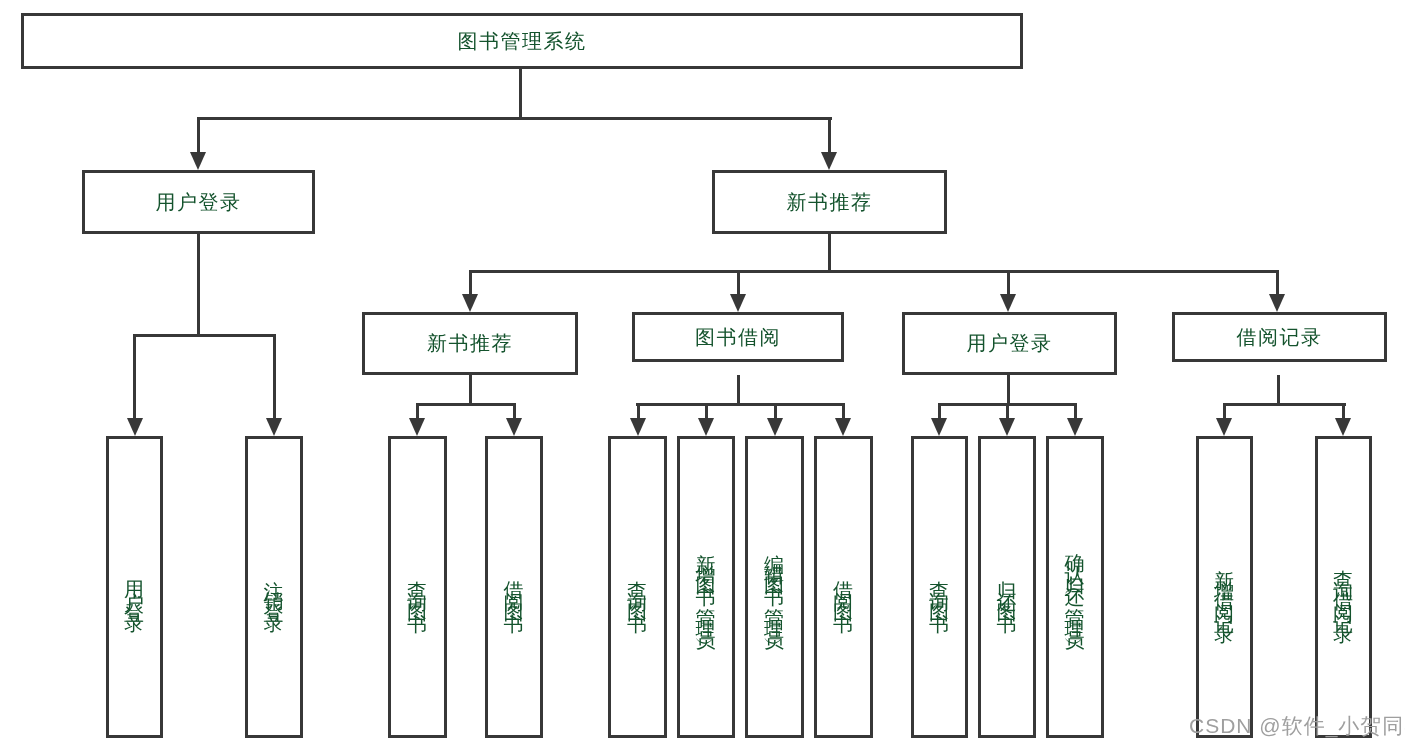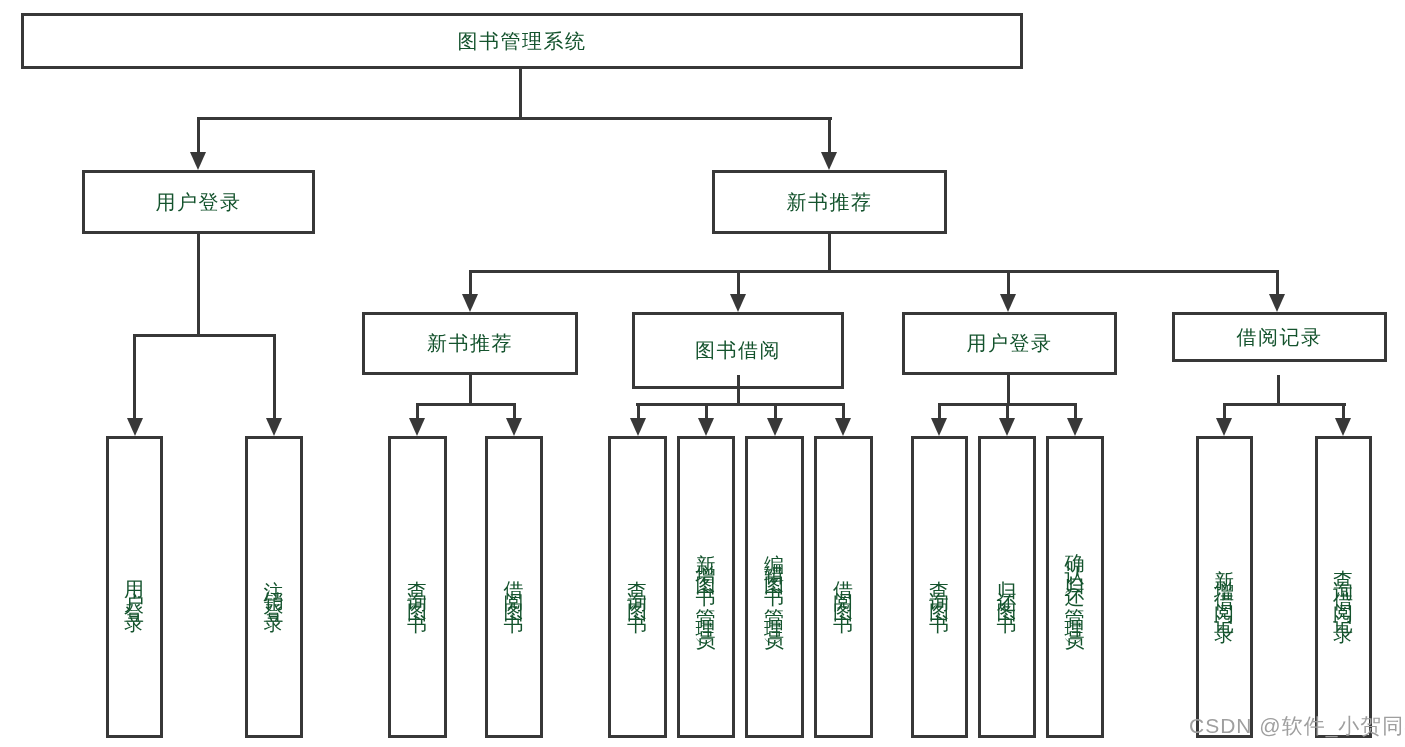--- a/index.html
+++ b/index.html
@@ -66,21 +66,21 @@
   <div class="vline" style="left:737px;top:270px;height:27px"></div>
   <div class="arr" style="left:730px;top:294px"></div>
   <div class="vline" style="left:1007px;top:270px;height:27px"></div>
   <div class="arr" style="left:1000px;top:294px"></div>
   <div class="vline" style="left:1276px;top:270px;height:27px"></div>
   <div class="arr" style="left:1269px;top:294px"></div>
 
   <div class="box" style="left:362px;top:312px;width:216px;height:63px">
     <span class="hlabel">新书推荐</span>
   </div>
-  <div class="box" style="left:632px;top:312px;width:212px;height:77px">
+  <div class="box" style="left:632px;top:312px;width:212px;height:50px">
     <span class="hlabel">图书借阅</span>
   </div>
   <div class="box" style="left:902px;top:312px;width:215px;height:63px">
     <span class="hlabel">用户登录</span>
   </div>
   <div class="box" style="left:1172px;top:312px;width:215px;height:50px">
     <span class="hlabel">借阅记录</span>
   </div>
 
   <div class="vline" style="left:469px;top:375px;height:31px"></div>

